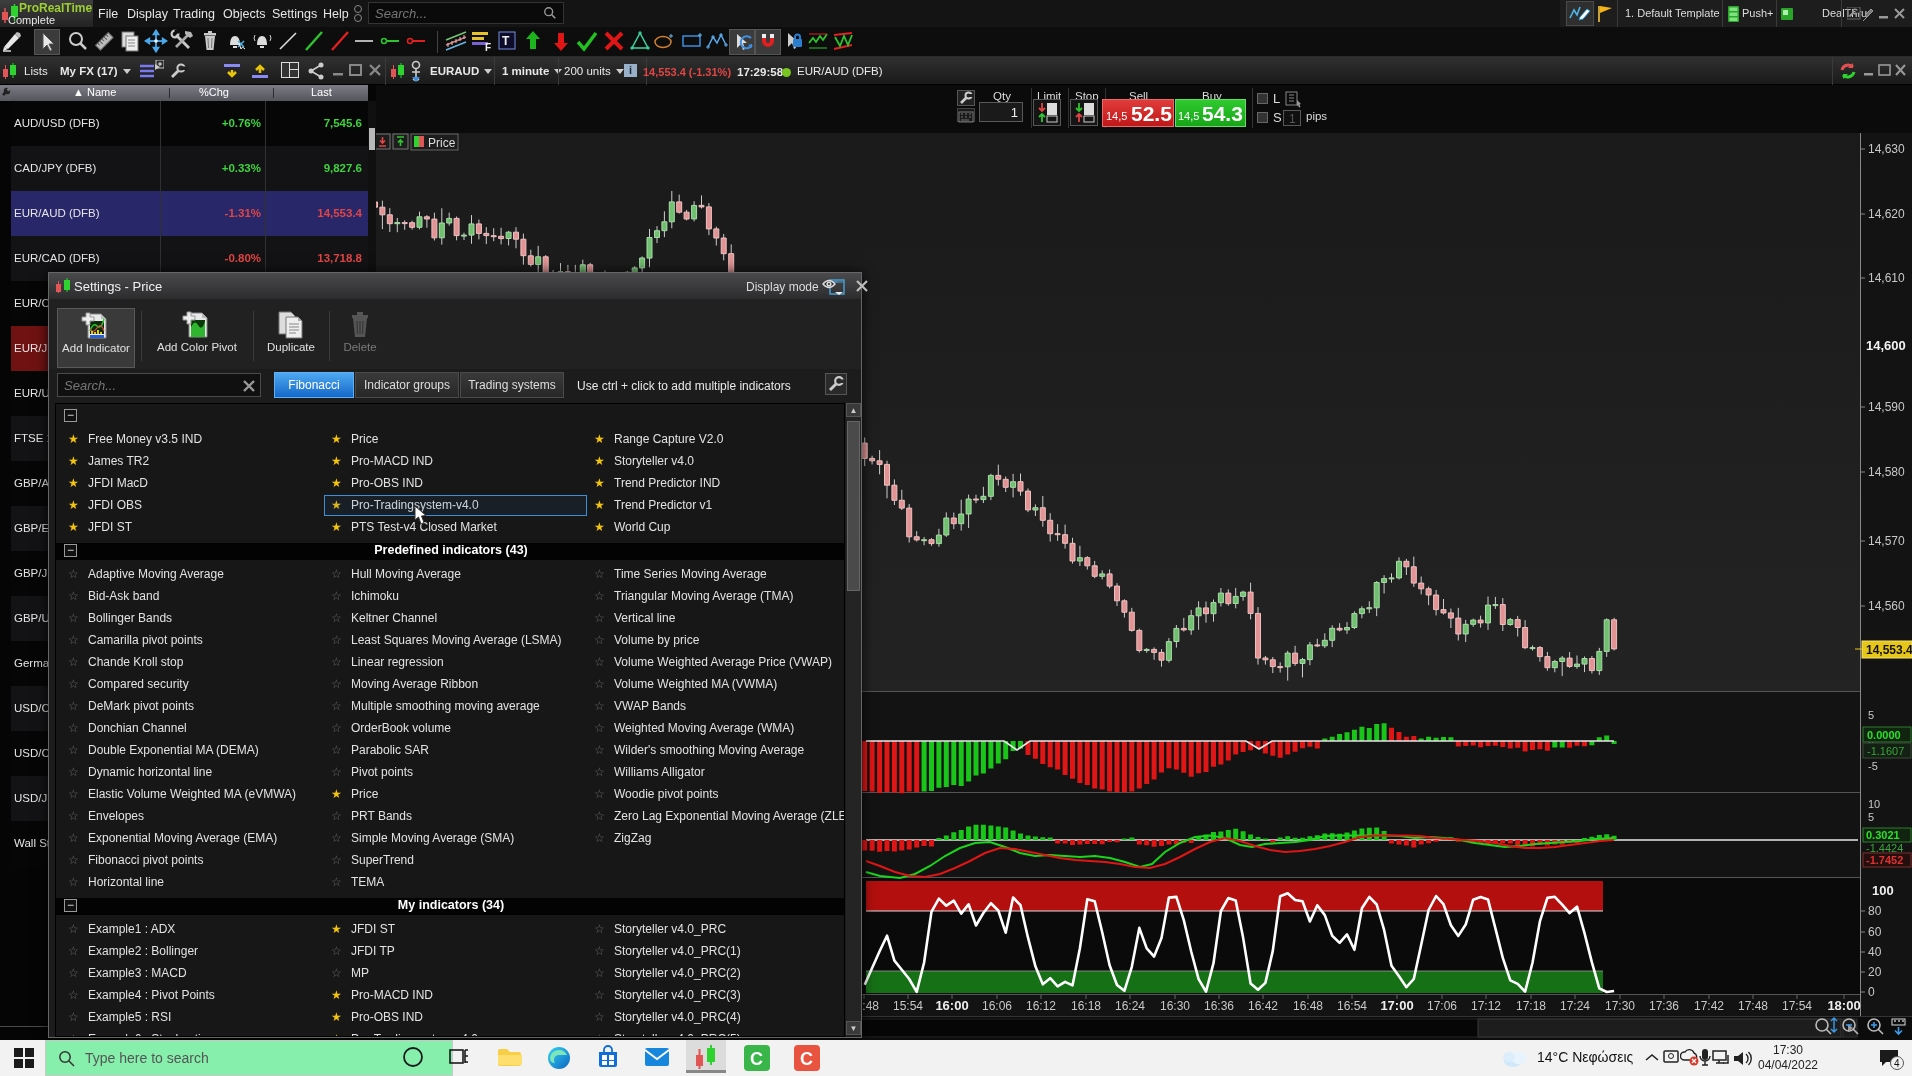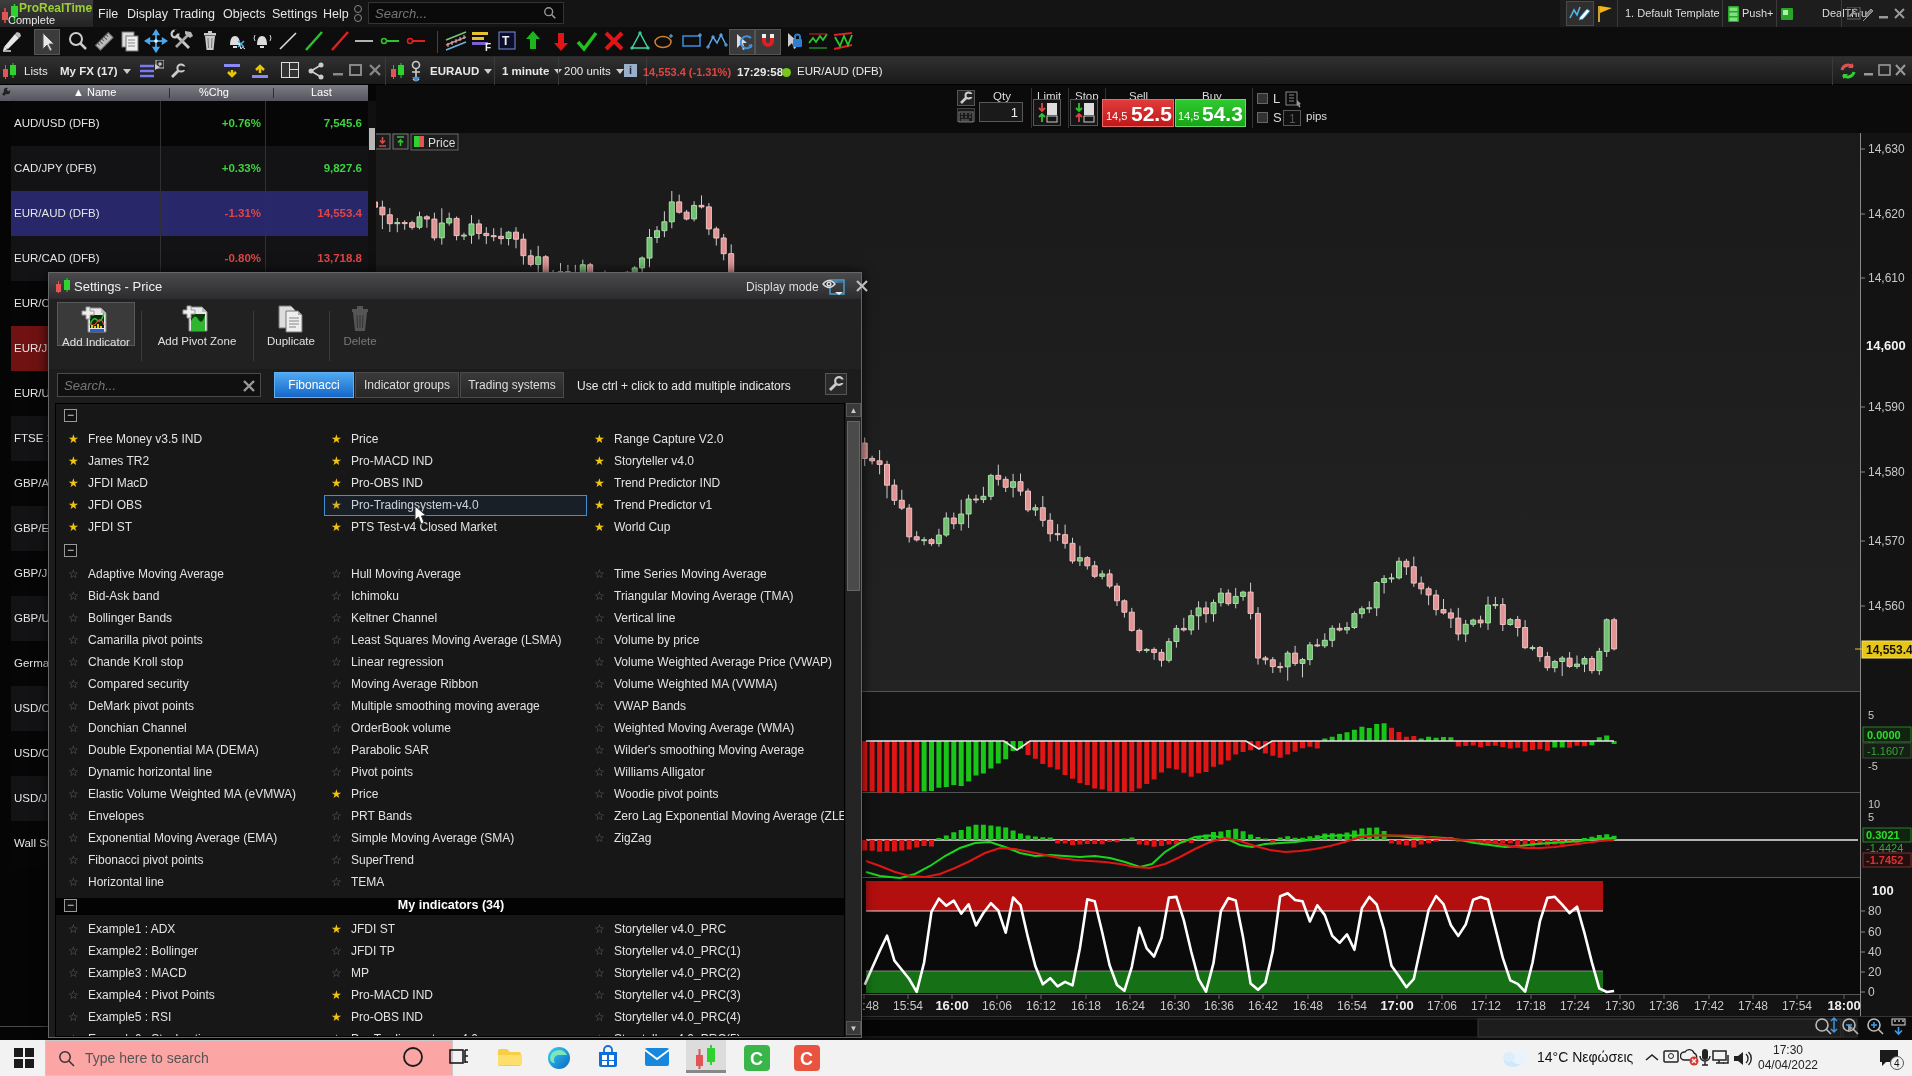--- a/index.html
+++ b/index.html
@@ -64,21 +64,21 @@
   
   #chartsvg { position:absolute; left:0; top:48px; }
   
   #dlg { left:48px; top:272px; width:814px; height:766px; background:#1c1c1c;
     border:1px solid #666; box-shadow:0 0 12px rgba(0,0,0,.8); }
   #dlg-title { position:absolute; left:0; top:0; width:812px; height:26px;
     background:linear-gradient(#4a4a4c,#2c2c2e); }
   #dlg-title .tt { position:absolute; left:25px; top:6px; color:#f0f0f0; font-size:13px; }
   #dlg-title .dm { position:absolute; left:707px; top:7px; color:#ddd; font-size:12px; }
   #dlg-toolbar { position:absolute; left:0; top:26px; width:812px; height:70px; background:#212121; }
-  .dbtn { position:absolute; top:3px; height:44px; text-align:center; color:#e0e0e0; font-size:11.5px; }
+  .dbtn { position:absolute; top:9px; height:60px; text-align:center; color:#e0e0e0; font-size:11.5px; }
   .dbtn.sel { background:#3a3a3a; border:1px solid #595959; }
   .dbtn.dis { color:#7a7a7a; }
   .dsep { position:absolute; top:12px; width:1px; height:50px; background:#3a3a3a; }
   #dlg-search { position:absolute; left:8px; top:100px; width:204px; height:24px;
     background:#101010; border:1px solid #4a4a4a; }
   #dlg-search span { position:absolute; left:6px; top:4px; color:#777; font-style:italic; font-size:13px; }
   .dtab { position:absolute; top:99px; height:26px; padding-top:5px; text-align:center;
     font-size:12px; color:#ddd; background:linear-gradient(#3a3a3a,#272727); border:1px solid #4a4a4a; }
   .dtab.sel { background:linear-gradient(#4fa9f2,#1467c8); color:#fff; border:1px solid #5fb0f5; }
   #dlg-hint { position:absolute; left:528px; top:106px; color:#e8e8e8; font-size:12px; }
@@ -92,21 +92,21 @@
   .st { position:absolute; font-size:12px; }
   .stg { color:#f2c40f; } .sto { color:#6a6a6a; }
   #dlg-sb { position:absolute; left:797px; top:130px; width:15px; height:632px; background:#242424; }
   .sbarrow { position:absolute; left:0; width:15px; height:14px; background:#3a3a3a; border:1px solid #555;
     color:#ccc; font-size:8px; text-align:center; line-height:13px;}
   #dlg-sbthumb { position:absolute; left:1px; top:18px; width:13px; height:170px;
     background:#4a4a4a; border:1px solid #666; }
   .selitem { position:absolute; border:1px solid #3f8fd6; background:rgba(40,90,160,0.12); }
   
   #taskbar { left:0; top:1040px; width:1912px; height:36px; background:#f2f2f2; }
-  #tsearch { position:absolute; left:45px; top:0; width:408px; height:36px; background:#fca5a5;
+  #tsearch { position:absolute; left:45px; top:0; width:408px; height:36px; background:#86efac;
     border:1px solid #c9c9c9; }
   #tsearch span { position:absolute; left:39px; top:9px; color:#555; font-size:14px; }
   .tbicon { position:absolute; top:4px; width:28px; height:28px; }
   #tclock { position:absolute; left:1748px; top:3px; width:80px; text-align:center;
     color:#222; font-size:12px; line-height:15px; }
   #tweather { position:absolute; left:1537px; top:9px; color:#111; font-size:14px; }
 </style>
 </head>
 <body>
 <div id="root">
@@ -770,21 +770,21 @@
             <rect x="11" y="26" width="14" height="3" fill="#2a5fd0"></rect>
             <path d="M3 8 h4 v-4 h4 v4 h4 v4 h-4 v4 h-4 v-4 h-4 Z" fill="#eee" stroke="#999"></path>
           </svg><div style="margin-top:-3px">Add Indicator</div></div>
 <div class="dsep" style="left:92px"></div>
 <div class="dbtn" style="left:98px;width:100px"><svg width="34" height="34" viewBox="0 0 34 34">
             <path d="M9 5 h13 l5 5 v19 h-18 Z" fill="#e9e9e9" stroke="#888"></path>
             <path d="M22 5 l5 5 h-5 Z" fill="#bbb"></path>
             <rect x="11" y="12" width="14" height="17" fill="#0a3a0a"></rect>
             <path d="M11 29 v-10 q4 -8 7 -2 q4 7 7 -4 v16 Z" fill="#2fb52f"></path>
             <path d="M3 8 h4 v-4 h4 v4 h4 v4 h-4 v4 h-4 v-4 h-4 Z" fill="#eee" stroke="#999"></path>
-          </svg><div style="margin-top:-3px">Add Pivot Zone</div></div>
+          </svg><div style="margin-top:-3px">Add Color Pivot</div></div>
 <div class="dsep" style="left:204px"></div>
 <div class="dbtn" style="left:210px;width:64px"><svg width="34" height="34" viewBox="0 0 34 34">
             <path d="M5 4 h12 l4 4 v18 h-16 Z" fill="#ddd" stroke="#777"></path>
             <path d="M12 9 h12 l4 4 v17 h-16 Z" fill="#eee" stroke="#777"></path>
             <path d="M24 9 l4 4 h-4 Z" fill="#aaa"></path>
             <path d="M15 16 h10 M15 19 h10 M15 22 h10 M15 25 h7" stroke="#888"></path>
           </svg><div style="margin-top:-3px">Duplicate</div></div>
 <div class="dsep" style="left:280px"></div>
 <div class="dbtn dis" style="left:286px;width:50px"><svg width="34" height="34" viewBox="0 0 34 34">
             <path d="M10 10 h14 l-2 19 h-10 Z" fill="#555"></path>
@@ -837,20 +837,21 @@
 <span class="st stg" style="left:12px;top:116px">★</span>
 <span class="li" style="left:32px;top:116px">JFDI ST</span>
 <span class="st stg" style="left:275px;top:116px">★</span>
 <span class="li" style="left:295px;top:116px">PTS Test-v4 Closed Market</span>
 <span class="st stg" style="left:538px;top:116px">★</span>
 <span class="li" style="left:558px;top:116px"> World Cup</span>
 <div class="selitem" style="left:268px;top:91px;width:263px;height:21px"></div>
 <svg class="abs" style="left:352px;top:100px" width="20" height="26">
           <path d="M7 2 v14 l3.5 -3 2.5 7 3 -1.5 -2.5 -6.5 4.5 -0.5 Z" fill="#fff" stroke="#333"></path>
         </svg>
+<div class="lsec" style="top:139px">Predefined indicators (43)</div>
 <div class="lminus" style="top:140px">−</div>
 <span class="st sto" style="left:12px;top:163px">☆</span>
 <span class="li" style="left:32px;top:163px">Adaptive Moving Average</span>
 <span class="st sto" style="left:275px;top:163px">☆</span>
 <span class="li" style="left:295px;top:163px">Hull Moving Average</span>
 <span class="st sto" style="left:538px;top:163px">☆</span>
 <span class="li" style="left:558px;top:163px">Time Series Moving Average</span>
 <span class="st sto" style="left:12px;top:185px">☆</span>
 <span class="li" style="left:32px;top:185px">Bid-Ask band</span>
 <span class="st sto" style="left:275px;top:185px">☆</span>

